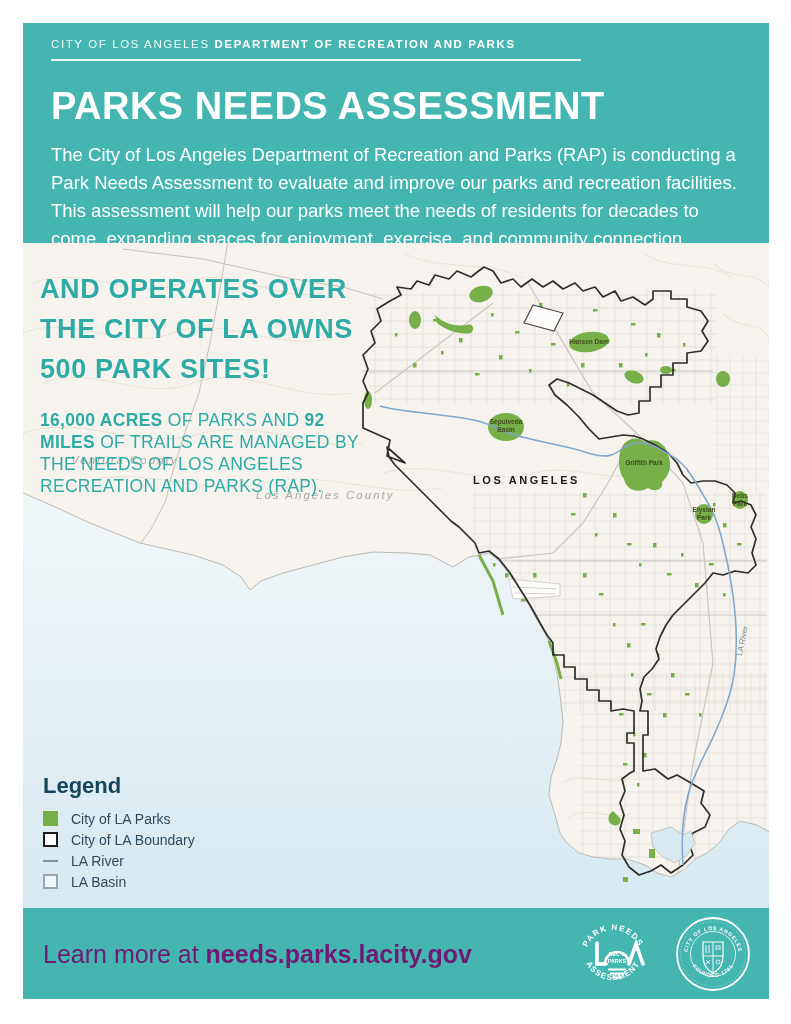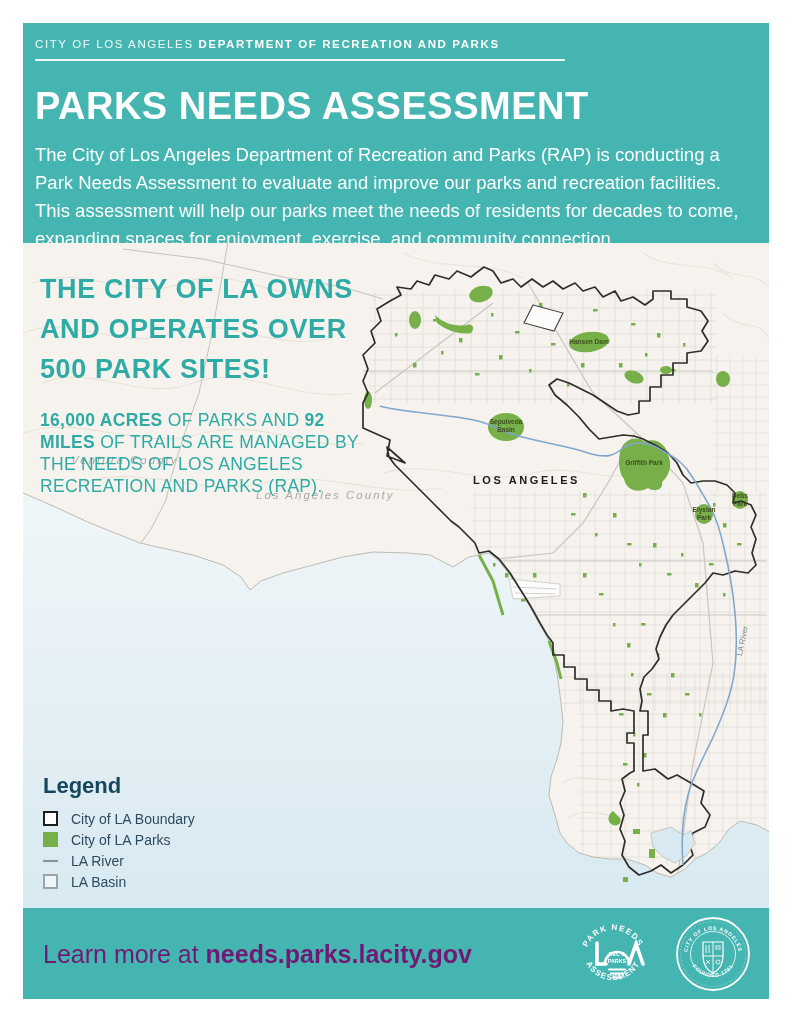--- a/index.html
+++ b/index.html
@@ -2,21 +2,21 @@
 <html><head>
 <meta charset="utf-8">
 <style>
   * { margin:0; padding:0; box-sizing:border-box; }
   html,body { background:#ffffff; }
   body { font-family:"Liberation Sans", sans-serif; }
   .page { position:relative; width:791px; height:1024px; background:#fff; overflow:hidden; }
 
   
   .header { position:absolute; left:23px; top:23px; width:746px; height:220px;
-            background:#45B5B1; color:#fff; padding:15px 12px; }
+            background:#45B5B1; color:#fff; padding:15px 28px; }
   .eyebrow { font-size:11.5px; letter-spacing:1.6px; color:#eefefd; }
   .eyebrow b { font-weight:700; color:#ffffff; }
   .eyebrow-rule { margin-top:9px; width:530px; height:2px; background:rgba(255,255,255,.9); }
   .big-title { margin-top:24px; font-size:38px; font-weight:800; letter-spacing:.5px; color:#fff; }
   .header-desc { margin-top:13px; font-size:18.5px; line-height:28px; font-weight:400; color:#fdffff; }
 
   
   .map-section { position:absolute; left:23px; top:243px; width:746px; height:665px;
                  background:#F6F3EE; overflow:hidden; }
   .map-svg { position:absolute; left:0; top:0; }
@@ -341,36 +341,36 @@
         <text x="681" y="269" font-size="6.5" font-weight="700" fill="#3E4D20" text-anchor="middle">Elysian</text>
         <text x="681" y="277" font-size="6.5" font-weight="700" fill="#3E4D20" text-anchor="middle">Park</text>
         <text x="717" y="255" font-size="6.5" font-weight="700" fill="#3E4D20" text-anchor="middle">Debs</text>
         <text x="717" y="263" font-size="6.5" font-weight="700" fill="#3E4D20" text-anchor="middle">Park</text>
         <text x="720" y="400" font-size="8" fill="#7D8B96" text-anchor="middle" transform="rotate(-78 720 398)">LA River</text>
       </g>
     </svg>
 
     <div class="map-overlay">
       <div class="map-headline">
+        <div>AND OPERATES OVER</div>
         <div>THE CITY OF LA OWNS</div>
-        <div>AND OPERATES OVER</div>
         <div>500 PARK SITES!</div>
       </div>
       <div class="map-stat"><b>16,000 ACRES</b><span> OF PARKS AND </span><b>92 MILES</b><span> OF TRAILS ARE MANAGED BY THE NEEDS OF LOS ANGELES RECREATION AND PARKS (RAP).</span></div>
     </div>
 
     <div class="legend">
       <div class="legend-title">Legend</div>
       <div class="legend-row">
+        <span class="sw sw-parks"></span>
+        <span class="legend-label">City of LA Parks</span>
+      </div>
+      <div class="legend-row">
         <span class="sw sw-boundary"></span>
         <span class="legend-label">City of LA Boundary</span>
-      </div>
-      <div class="legend-row">
-        <span class="sw sw-parks"></span>
-        <span class="legend-label">City of LA Parks</span>
       </div>
       <div class="legend-row">
         <span class="sw sw-river"></span>
         <span class="legend-label">LA River</span>
       </div>
       <div class="legend-row">
         <span class="sw sw-county"></span>
         <span class="legend-label">LA Basin</span>
       </div>
     </div>

